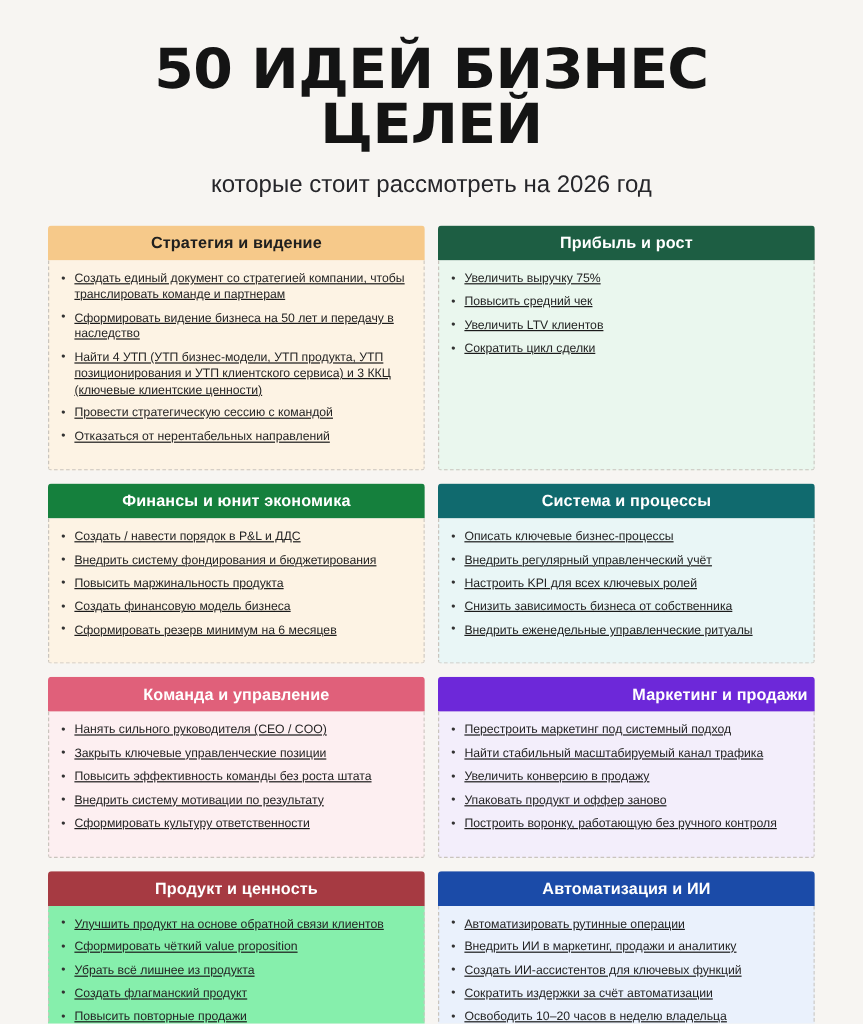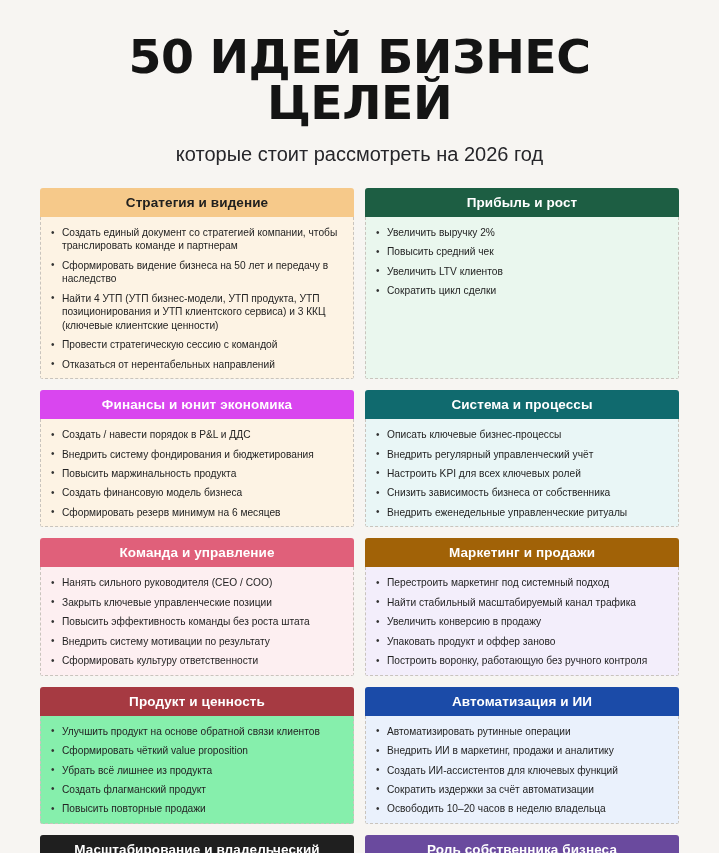--- a/index.html
+++ b/index.html
@@ -55,23 +55,24 @@
     text-align: center;
     font-weight: 700;
     font-size: 13.5px;
     padding: 7px 6px;
     color: #ffffff;
     letter-spacing: 0.1px;
   }
   .card-head.dark-text { color: #20201f; }
   .card-body {
     flex: 1;
-    padding: 9px 10px 7px 10px;
+    padding: 9px 10px 20px 10px;
     border: 1px dashed #c9c4bd;
     border-top: none;
+    text-decoration: underline;
   }
   ul.items {
     margin: 0;
     padding: 0;
     list-style: none;
   }
   ul.items li {
     position: relative;
     padding-left: 11px;
     margin-bottom: 6px;
@@ -106,29 +107,29 @@
             <li>Найти 4 УТП (УТП бизнес-модели, УТП продукта, УТП позиционирования и УТП клиентского сервиса) и 3 ККЦ (ключевые клиентские ценности)</li>
             <li>Провести стратегическую сессию с командой</li>
             <li>Отказаться от нерентабельных направлений</li>
           </ul>
         </div>
       </div>
       <div class="card">
         <div class="card-head" style="background: rgb(29, 94, 67);">Прибыль и рост</div>
         <div class="card-body" style="background: rgb(234, 247, 238);">
           <ul class="items">
-            <li>Увеличить выручку 2%</li>
+            <li>Увеличить выручку 75%</li>
             <li>Повысить средний чек</li>
             <li>Увеличить LTV клиентов</li>
             <li>Сократить цикл сделки</li>
           </ul>
         </div>
       </div>
       <div class="card">
-        <div class="card-head" style="background: #d946ef;">Финансы и юнит экономика</div>
+        <div class="card-head" style="background: #15803d;">Финансы и юнит экономика</div>
         <div class="card-body" style="background: rgb(253, 243, 228);">
           <ul class="items">
             <li>Создать / навести порядок в P&amp;L и ДДС</li>
             <li>Внедрить систему фондирования и бюджетирования</li>
             <li>Повысить маржинальность продукта</li>
             <li>Создать финансовую модель бизнеса</li>
             <li>Сформировать резерв минимум на 6 месяцев</li>
           </ul>
         </div>
       </div>
@@ -150,21 +151,21 @@
           <ul class="items">
             <li>Нанять сильного руководителя (CEO / COO)</li>
             <li>Закрыть ключевые управленческие позиции</li>
             <li>Повысить эффективность команды без роста штата</li>
             <li>Внедрить систему мотивации по результату</li>
             <li>Сформировать культуру ответственности</li>
           </ul>
         </div>
       </div>
       <div class="card">
-        <div class="card-head" style="background: #a16207;">Маркетинг и продажи</div>
+        <div class="card-head" style="background: #6d28d9; text-align: right;">Маркетинг и продажи</div>
         <div class="card-body" style="background: rgb(243, 238, 251);">
           <ul class="items">
             <li>Перестроить маркетинг под системный подход</li>
             <li>Найти стабильный масштабируемый канал трафика</li>
             <li>Увеличить конверсию в продажу</li>
             <li>Упаковать продукт и оффер заново</li>
             <li>Построить воронку, работающую без ручного контроля</li>
           </ul>
         </div>
       </div>

